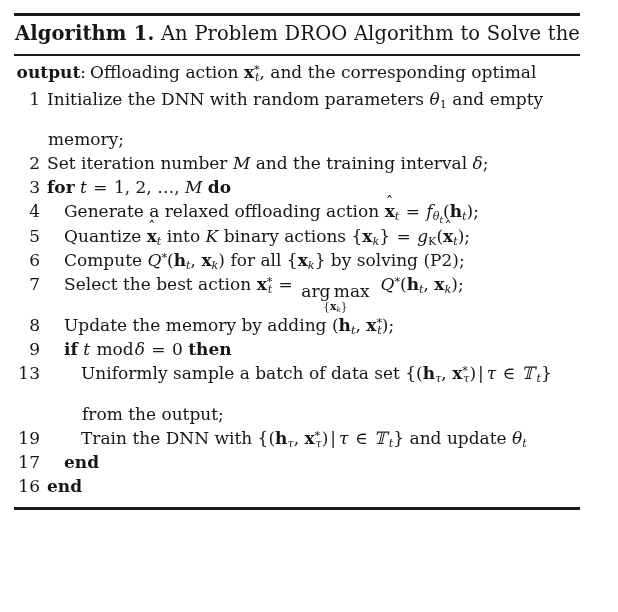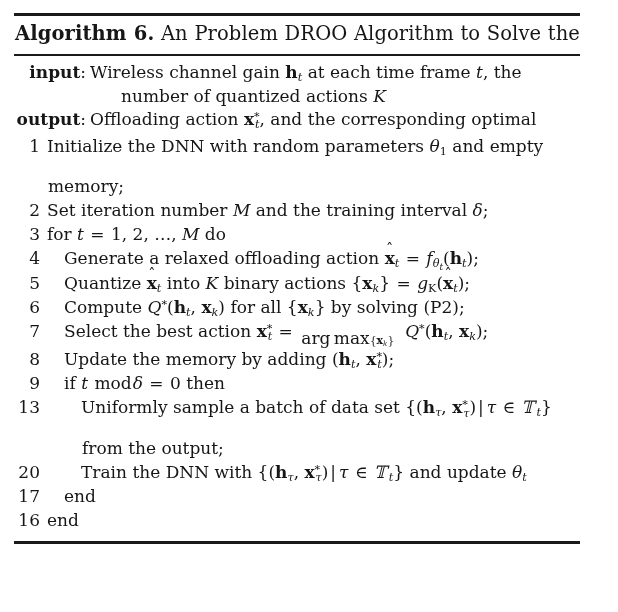--- a/index.html
+++ b/index.html
@@ -101,21 +101,21 @@
     padding-left: 7px;
   }
   .ind-1 > .step-body { padding-left: 24px; }
   .ind-2 > .step-body { padding-left: 41px; }
 
   .step-cont {
     display: block;
     padding-left: 1px;
     margin-top: 16px;
   }
-  .kw { font-weight: normal; }
+  .kw { font-weight: bold; }
 
   
   .m { font-style: italic; font-family: "DejaVu Serif", "Liberation Serif", serif; }
   .mb { font-weight: bold; font-style: normal; }
   .up { font-style: normal; }
   sub, sup {
     font-size: 0.66em;
     line-height: 0;
     font-style: italic;
   }
@@ -130,59 +130,52 @@
     position: absolute;
     top: -0.62em;
     left: 50%;
     transform: translateX(-50%);
     font-style: normal;
     font-weight: normal;
     font-size: 0.85em;
   }
   .argmax {
     display: inline-flex;
-    flex-direction: row;
-    align-items: flex-end;
+    flex-direction: column;
+    align-items: center;
     vertical-align: -0.42em;
     line-height: 1;
     padding: 0 2px;
   }
   .argmax .amtop { font-style: normal; }
   .argmax .ambot {
     font-size: 0.64em;
-    margin-top: 10px;
+    margin-top: 2px;
   }
   .cal { font-family: "DejaVu Serif", "Liberation Serif", serif; font-style: italic; }
   .mid-bar { padding: 0 3px 0 2px; font-style: normal; }
 </style>
 </head>
 <body>
 
 <div class="algorithm">
 
   <div class="rule-top"></div>
 
   <div class="caption">
     <span class="caption-line1">
-      <span class="algo-label">Algorithm 6.</span>
+      <span class="algo-label">Algorithm 1.</span>
       <span>An Problem DROO Algorithm to Solve the</span>
     </span>
   </div>
 
   <div class="rule-mid"></div>
 
   <div class="io-block">
 
-    <div class="io-row">
-      <div class="io-key"><span>input</span><span class="io-colon">:</span></div>
-      <div class="io-val">
-        Wireless channel gain <span class="m mb">h</span><sub class="m">t</sub> at each time frame <span class="m">t</span>, the
-        <span class="io-cont">number of quantized actions <span class="m">K</span></span>
-      </div>
-    </div>
 
     <div class="io-row">
       <div class="io-key"><span>output</span><span class="io-colon">:</span></div>
       <div class="io-val">
         Offloading action <span class="m mb">x</span><sup class="up">*</sup><sub class="m" style="margin-left:-0.42em">t</sub>, and the corresponding optimal
       </div>
     </div>
 
   </div>
 
@@ -267,21 +260,21 @@
 
     <div class="step ind-2">
       <div class="step-num">13</div>
       <div class="step-body">
         Uniformly sample a batch of data set {(<span class="m mb">h</span><sub class="m">τ</sub>, <span class="m mb">x</span><sup class="up">*</sup><sub class="m" style="margin-left:-0.42em">τ</sub>)<span class="mid-bar">|</span><span class="m">τ</span> <span class="op">∈</span> <span class="cal">𝕋</span><sub class="m"> t</sub>}
         <span class="step-cont">from the output;</span>
       </div>
     </div>
 
     <div class="step ind-2">
-      <div class="step-num">20</div>
+      <div class="step-num">19</div>
       <div class="step-body">
         Train the DNN with {(<span class="m mb">h</span><sub class="m">τ</sub>, <span class="m mb">x</span><sup class="up">*</sup><sub class="m" style="margin-left:-0.42em">τ</sub>)<span class="mid-bar">|</span><span class="m">τ</span> <span class="op">∈</span> <span class="cal">𝕋</span><sub class="m"> t</sub>} and update <span class="m">θ</span><sub class="m">t</sub>
       </div>
     </div>
 
     <div class="step ind-1">
       <div class="step-num">17</div>
       <div class="step-body">
         <span class="kw">end</span>
       </div>

